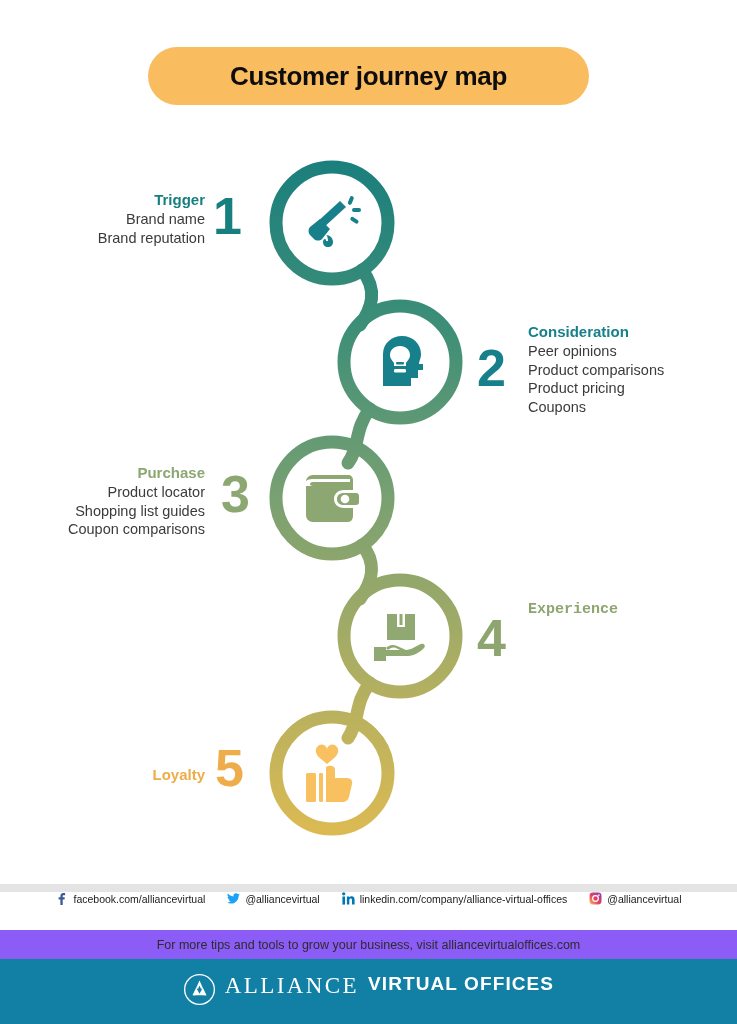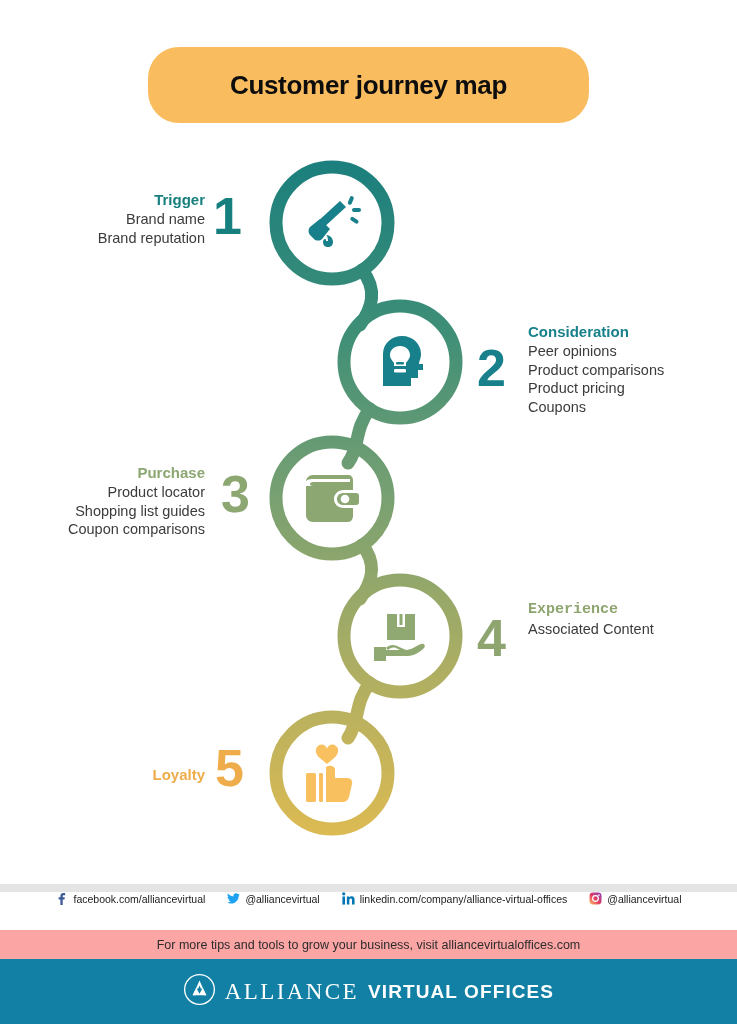--- a/index.html
+++ b/index.html
@@ -15,21 +15,21 @@
     font-family: "Liberation Sans", sans-serif;
     -webkit-font-smoothing: antialiased;
   }
 
   
   #title-pill {
     position: absolute;
     left: 148px;
     top: 47px;
     width: 441px;
-    height: 76px;
+    height: 58px;
     background: #f9bc5f;
     border-radius: 31px;
     display: flex;
     align-items: center;
     justify-content: center;
   }
   #title-text {
     font-size: 26px;
     font-weight: bold;
     color: #0d0d0d;
@@ -122,21 +122,21 @@
     justify-content: center;
     flex: none;
   }
 
   #tips-bar {
     position: absolute;
     left: 0;
     top: 930px;
     width: 737px;
     height: 29px;
-    background: #fca5a5;
+    background: #8b5cf6;
     display: flex;
     align-items: center;
     justify-content: center;
   }
   #tips-text {
     font-size: 12.5px;
     color: #2c2c2c;
     white-space: nowrap;
   }
 
@@ -146,21 +146,20 @@
     top: 959px;
     width: 737px;
     height: 65px;
     background: #1280a5;
     display: flex;
     align-items: center;
     justify-content: center;
   }
   #brand-inner {
     display: flex;
-    align-items: center;
   }
   #brand-alliance {
     font-family: "Liberation Serif", serif;
     font-size: 23px;
     color: #ffffff;
     letter-spacing: 2.4px;
     margin-left: 9px;
   }
   #brand-vo {
     font-size: 19px;
@@ -302,21 +301,20 @@
 
   <div class="step-text right-align" style="left:0px; top:333px; width:205px;">
     <div class="step-head" style="color:#8ca772;">Purchase</div>
     <div class="step-line">Product locator</div>
     <div class="step-line">Shopping list guides</div>
     <div class="step-line">Coupon comparisons</div>
   </div>
 
   <div class="step-text left-align" style="left:528px; top:470px; width:209px;">
     <div class="step-head" style="color:#8ea56f;font-family:Liberation Mono, monospace;">Experience</div>
-    <div class="step-line">Associated Content</div>
   </div>
 
   <div class="step-text right-align" style="left:0px; top:635px; width:205px;">
     <div class="step-head" style="color:#eead4a;">Loyalty</div>
   </div>
 
 </div>
 
 <div id="footer-divider"></div>
 

